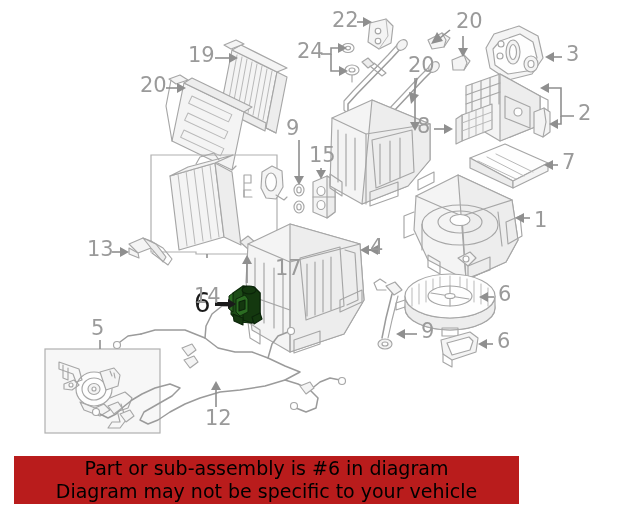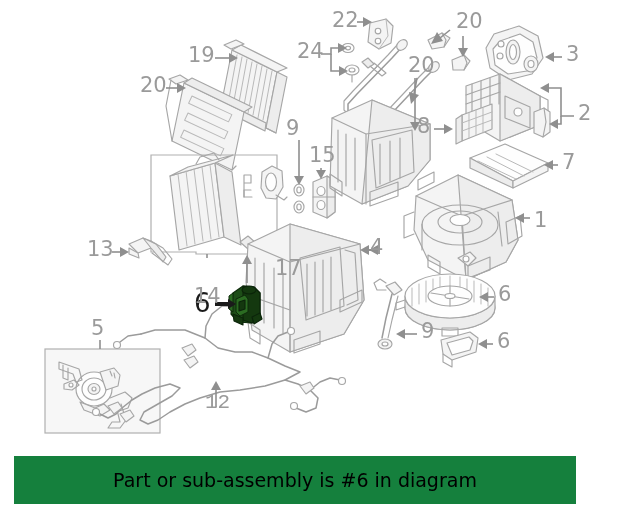--- a/index.html
+++ b/index.html
@@ -46,23 +46,23 @@
     color: #9a9a9a;
     line-height: 1;
     white-space: nowrap;
     user-select: none;
   }
   .callout.dark { color: #1a1a1a; font-size: 26px; }
   #banner {
     position: absolute;
     left: 14px;
     top: 456px;
-    width: 562px;
+    width: 505px;
     height: 48px;
-    background: #15803d;
+    background: #b91c1c;
     display: flex;
     flex-direction: column;
     align-items: center;
     justify-content: center;
   }
   #banner .bline {
     color: #000000;
     font-family: "DejaVu Sans", sans-serif;
     font-size: 19px;
     line-height: 23px;
@@ -456,30 +456,31 @@
   <div class="callout" style="left:578px; top:103px;">2</div>
   <div class="callout" style="left:566px; top:44px;">3</div>
   <div class="callout" style="left:370px; top:237px;">4</div>
   <div class="callout" style="left:91px;  top:318px;">5</div>
   <div class="callout dark" style="left:194px; top:290px;">6</div>
   <div class="callout" style="left:562px; top:152px;">7</div>
   <div class="callout" style="left:417px; top:116px;">8</div>
   <div class="callout" style="left:421px; top:321px;">9</div>
   <div class="callout" style="left:498px; top:284px;">6</div>
   <div class="callout" style="left:497px; top:331px;">6</div>
-  <div class="callout" style="left:205px; top:392px;font-family:Liberation Mono, monospace;">12</div>
+  <div class="callout" style="left:205px; top:408px;">12</div>
   <div class="callout" style="left:87px;  top:239px;">13</div>
   <div class="callout" style="left:194px; top:258px;margin-top:28px;">14</div>
   <div class="callout" style="left:309px; top:145px;">15</div>
   <div class="callout" style="left:286px; top:118px;">9</div>
   <div class="callout" style="left:231px; top:258px;margin-left:44px;">17</div>
   <div class="callout" style="left:188px; top:45px;">19</div>
   <div class="callout" style="left:140px; top:75px;">20</div>
   <div class="callout" style="left:456px; top:11px;">20</div>
   <div class="callout" style="left:408px; top:55px;">20</div>
   <div class="callout" style="left:297px; top:41px;">24</div>
   <div class="callout" style="left:332px; top:10px;">22</div>
 
 </div>
 
 <div id="banner">
   <div class="bline">Part or sub-assembly is #6 in diagram</div>
+  <div class="bline">Diagram may not be specific to your vehicle</div>
 </div>
 
 </body></html>

